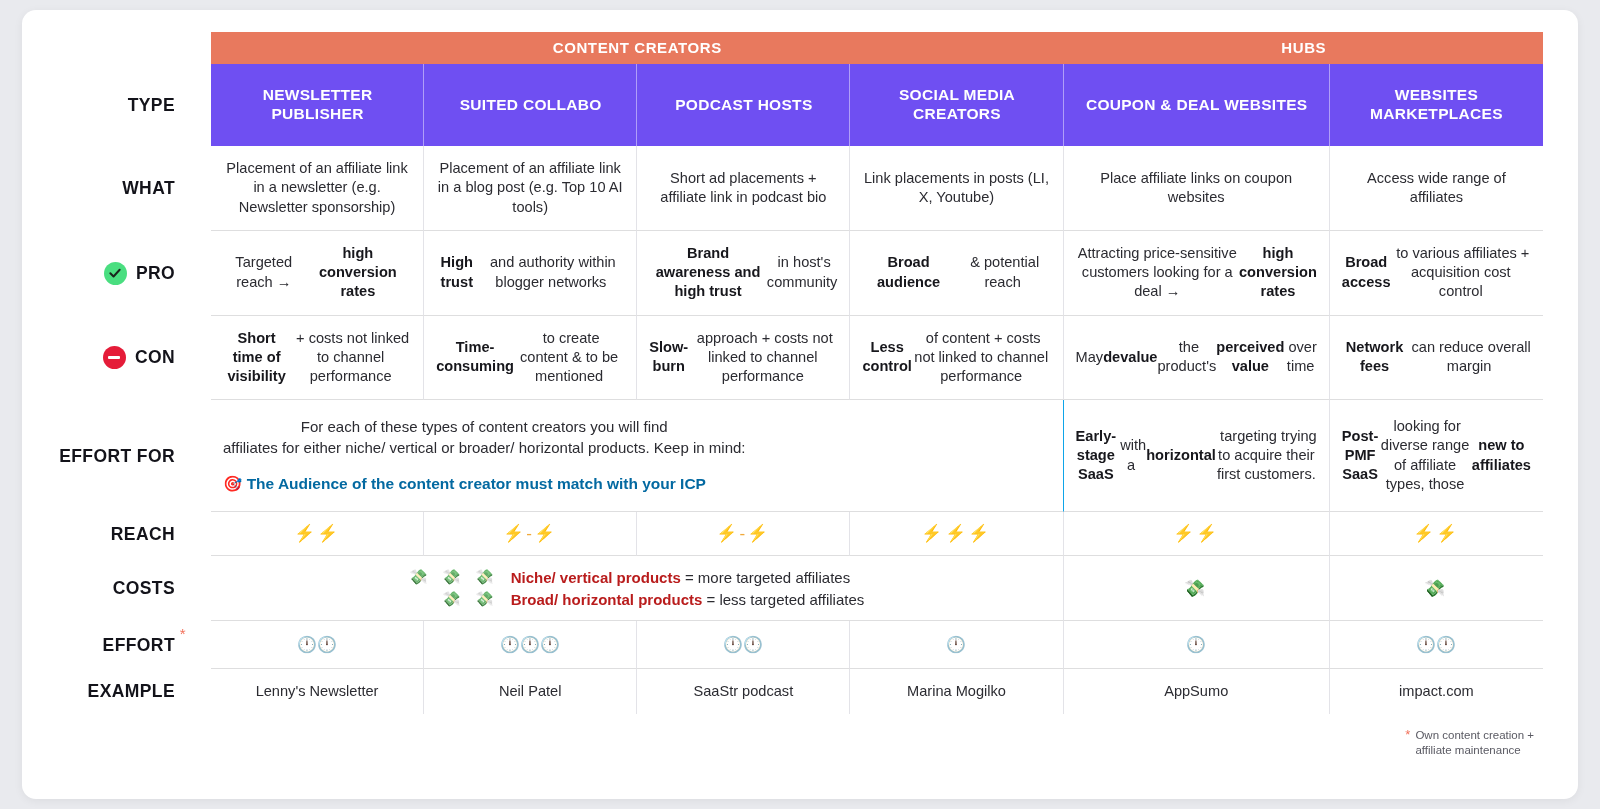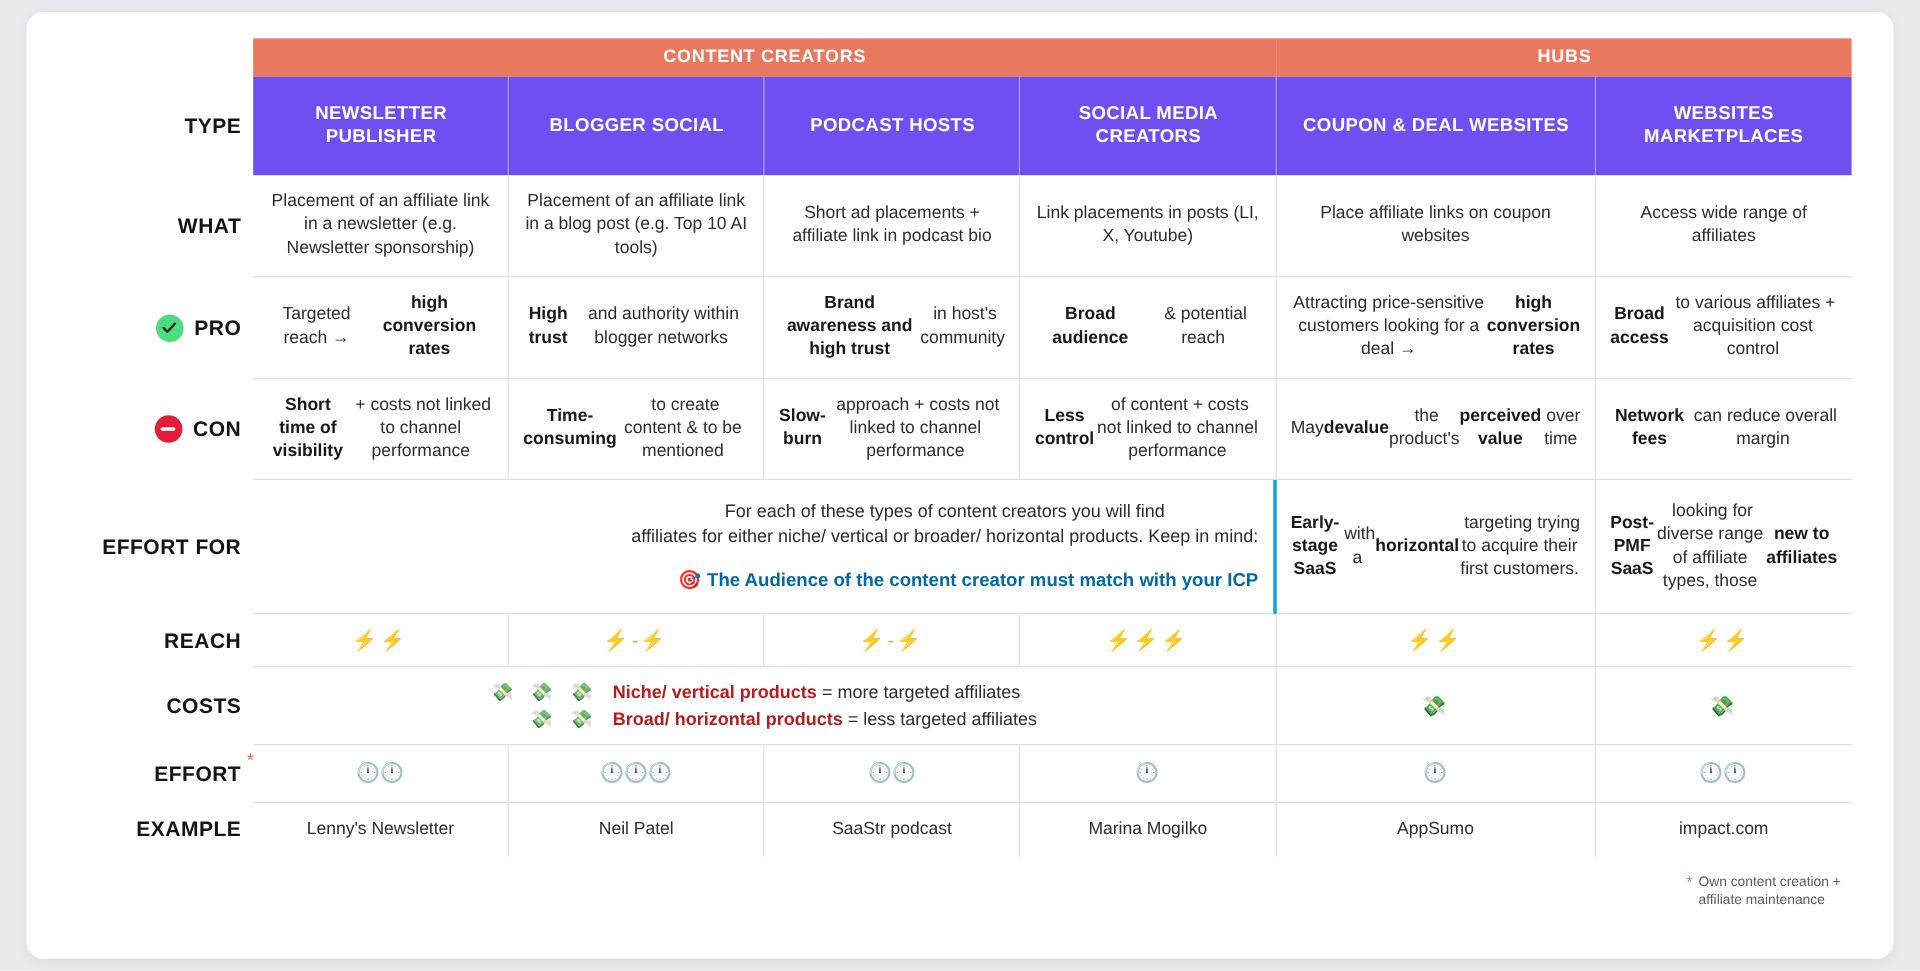--- a/index.html
+++ b/index.html
@@ -22,21 +22,21 @@
     left:1px;top:22px;
     width:1520px;
     display:grid;
     grid-template-columns:188px repeat(6,1fr);
     font-size:14.5px;
   }
   
   .lbl{
     display:flex;align-items:center;justify-content:flex-end;
     gap:9px;
-    padding-right:10px;
+    padding-right:36px;
     font-weight:bold;
     font-size:17.5px;
     letter-spacing:.4px;
     color:#13131a;
   }
   .lbl .txt{position:relative;}
   .star{
     position:absolute;right:-11px;top:-9px;
     color:#f2705a;font-size:15px;line-height:1;
     font-weight:normal;
@@ -81,24 +81,24 @@
     border-bottom:1px solid #dededf;
     font-size:14.6px;
   }
   .cell.noright{border-right:none;}
   .cell.nobottom{border-bottom:none;}
   .cell b{font-weight:bold;color:#17171c;}
   .icons{font-size:17px;letter-spacing:2px;line-height:1;}
   .icons-clock{font-size:16px;letter-spacing:0px;}
   .bolt{color:#f0a93c;}
   .suited-wide{
-    display:flex;flex-direction:column;align-items:flex-end;justify-content:center;
+    display:flex;flex-direction:column;align-items:flex-start;justify-content:center;
     text-align:center;gap:14px;
     padding:17px 12px;
-    border-right:3px solid #0ea5e9;
+    border-right:1px solid #0ea5e9;
     border-bottom:1px solid #dededf;
     color:#2b2b31;line-height:1.38;font-size:15px;
   }
   .suited-wide .hl{font-weight:bold;font-size:15.5px;color:#0369a1;}
   .costs-wide{
     display:flex;align-items:center;justify-content:center;
     border-right:1px solid #e3e3e8;border-bottom:1px solid #dededf;
     padding:12px;
   }
   .costs-tbl{display:grid;grid-template-columns:auto auto;gap:4px 12px;align-items:center;}
@@ -122,21 +122,21 @@
   <div class="grid">
 
     <div></div>
     <div class="band" style="grid-column:span 4">CONTENT CREATORS</div>
     <div class="band band-hubs" style="grid-column:span 2">HUBS</div>
 
     <div class="lbl">
       <span class="txt">TYPE</span>
     </div>
     <div class="hdr">NEWSLETTER PUBLISHER</div>
-    <div class="hdr">BLOGGER SOCIAL</div>
+    <div class="hdr">SUITED COLLABO</div>
     <div class="hdr">PODCAST HOSTS</div>
     <div class="hdr">SOCIAL MEDIA CREATORS</div>
     <div class="hdr">COUPON &amp; DEAL WEBSITES</div>
     <div class="hdr last">WEBSITES MARKETPLACES</div>
 
     <div class="lbl">
       <span class="txt">WHAT</span>
     </div>
     <div class="cell">Placement of an affiliate link in a newsletter (e.g. Newsletter sponsorship)</div>
     <div class="cell">Placement of an affiliate link in a blog post (e.g. Top 10 AI tools)</div>

